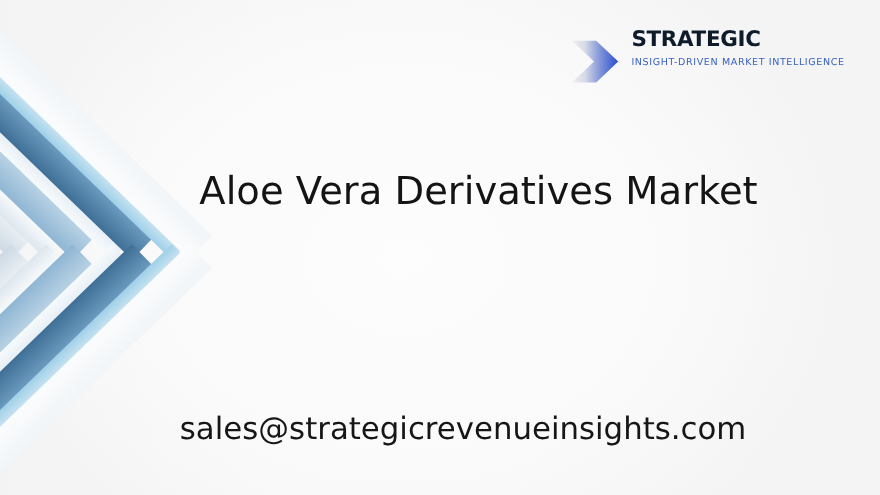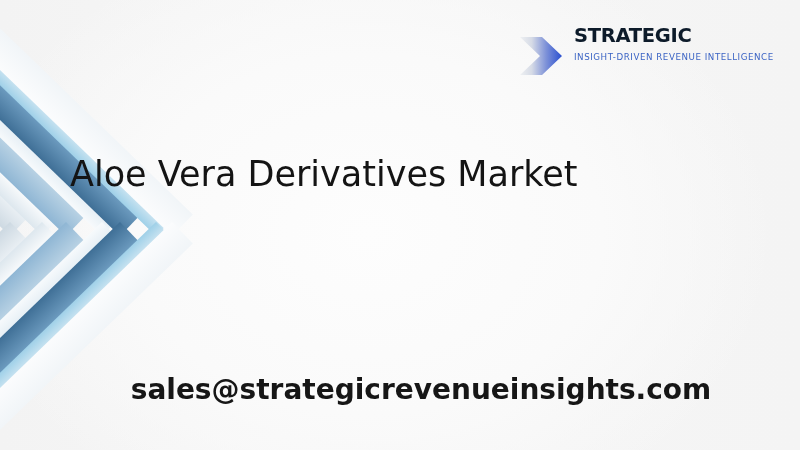--- a/index.html
+++ b/index.html
@@ -99,38 +99,38 @@
   }
 
   
   .title {
     position: absolute;
     left: 0;
     top: 152px;
     width: 800px;
     padding-left: 70px;
     box-sizing: border-box;
-    text-align: left;
+    text-align: center;
     font-size: 35px;
     line-height: 44px;
     color: #141414;
     font-weight: normal;
   }
   .email {
     position: absolute;
     left: 0;
     top: 373px;
     width: 800px;
     padding-left: 42px;
     box-sizing: border-box;
     text-align: center;
     font-size: 28px;
     line-height: 34px;
     color: #161616;
-    font-weight: bold;
+    font-weight: normal;
   }
 </style>
 </head>
 <body>
 
 <div class="slide">
 
   <div class="bg-wash"></div>
 
   <div class="chev-art">
@@ -165,21 +165,21 @@
             <stop offset="28%" stop-color="#d6dbe6"></stop>
             <stop offset="62%" stop-color="#7e92d8"></stop>
             <stop offset="100%" stop-color="#2a4fd0"></stop>
           </linearGradient>
         </defs>
         <path d="M4 7 H26 L46 26 L26 45 H4 L24 26 Z" fill="url(#markGrad)"></path>
       </svg>
     </div>
     <div class="logo-text">
       <div class="logo-line">STRATEGIC</div>
-      <div class="logo-tagline">INSIGHT-DRIVEN REVENUE INTELLIGENCE</div>
+      <div class="logo-tagline">INSIGHT-DRIVEN MARKET INTELLIGENCE</div>
     </div>
   </div>
 
   <div class="title">Aloe Vera Derivatives Market</div>
 
   <div class="email">sales@strategicrevenueinsights.com</div>
 
 </div>
 
 </body></html>

